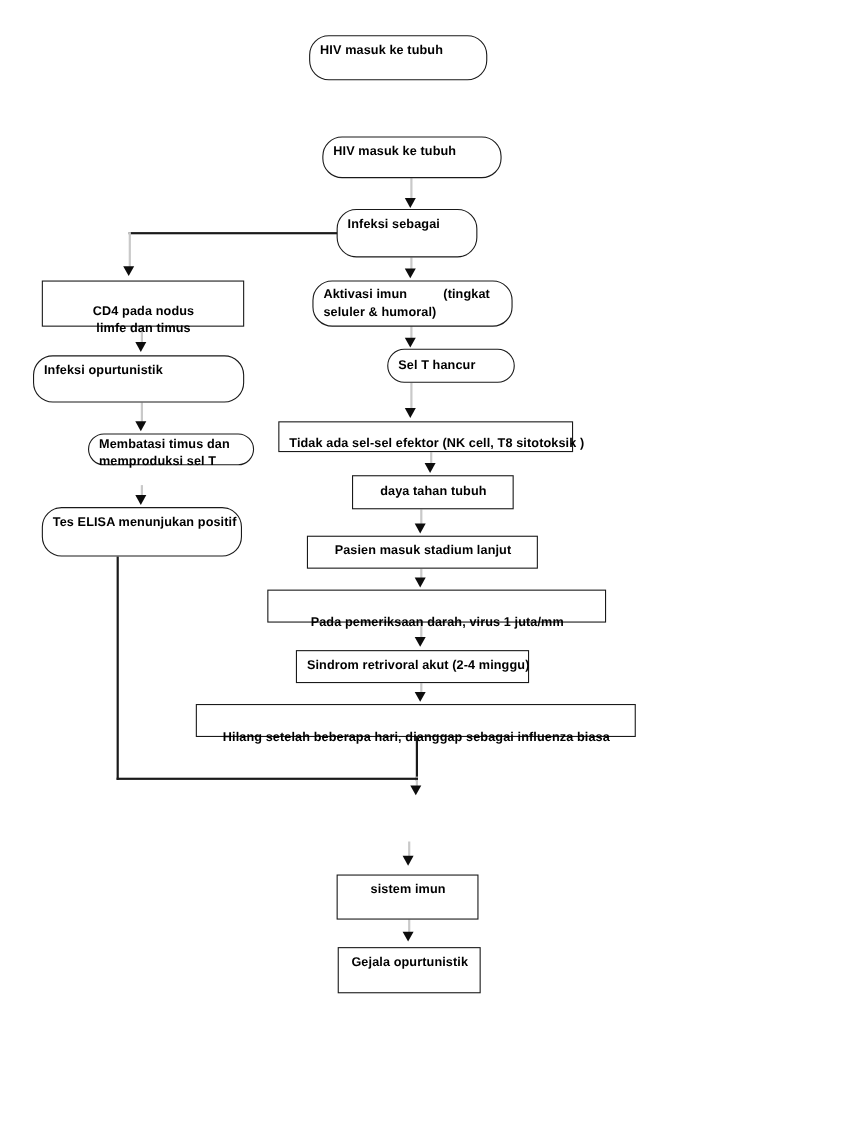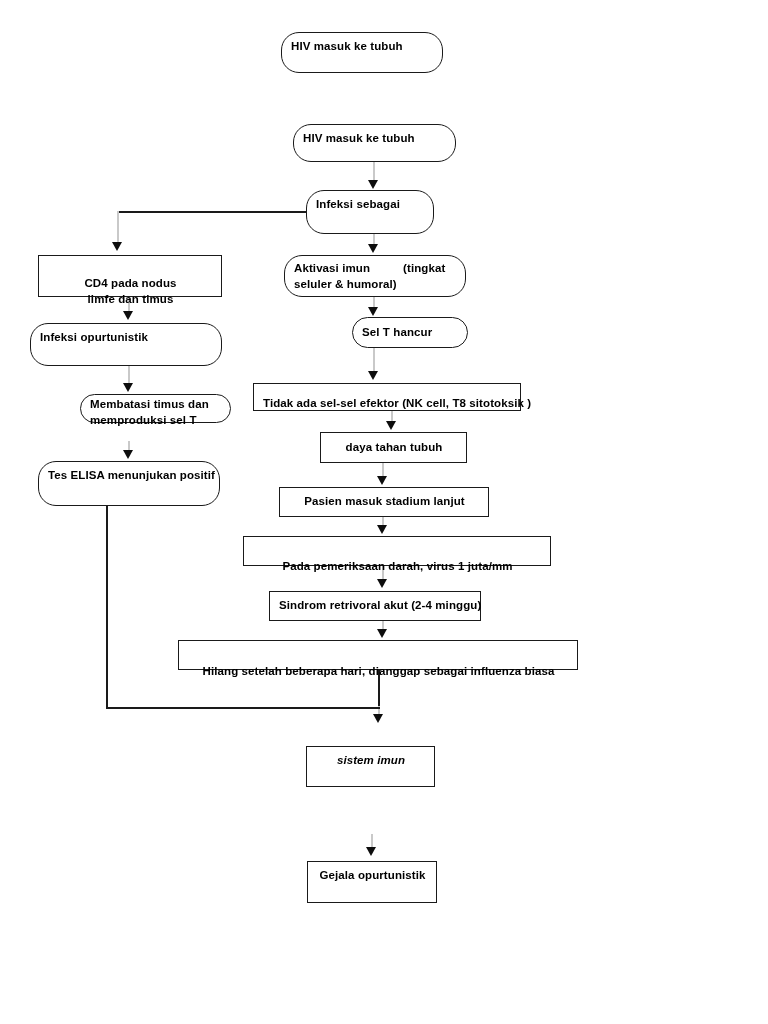--- a/index.html
+++ b/index.html
@@ -137,21 +137,21 @@
 
   <div class="node center" style="left:269px;top:591px;width:212px;height:30px;padding-top:6px;">
     <span class="ln">Sindrom retrivoral akut (2-4 minggu)</span>
   </div>
 
   <div class="node center" style="left:178px;top:640px;width:400px;height:30px;padding-top:23px;">
     <span class="ln">Hilang setelah beberapa hari, dianggap sebagai influenza biasa</span>
   </div>
 
 
-  <div class="node center" style="left:306px;top:746px;width:129px;height:41px;padding-top:6px;font-style:italic;">
+  <div class="node center" style="left:306px;top:795px;width:129px;height:41px;padding-top:6px;">
     <span class="ln">sistem imun</span>
   </div>
 
   <div class="node center" style="left:307px;top:861px;width:130px;height:42px;padding-top:6px;">
     <span class="ln">Gejala opurtunistik</span>
   </div>
 
 </div>
 
 </body></html>

